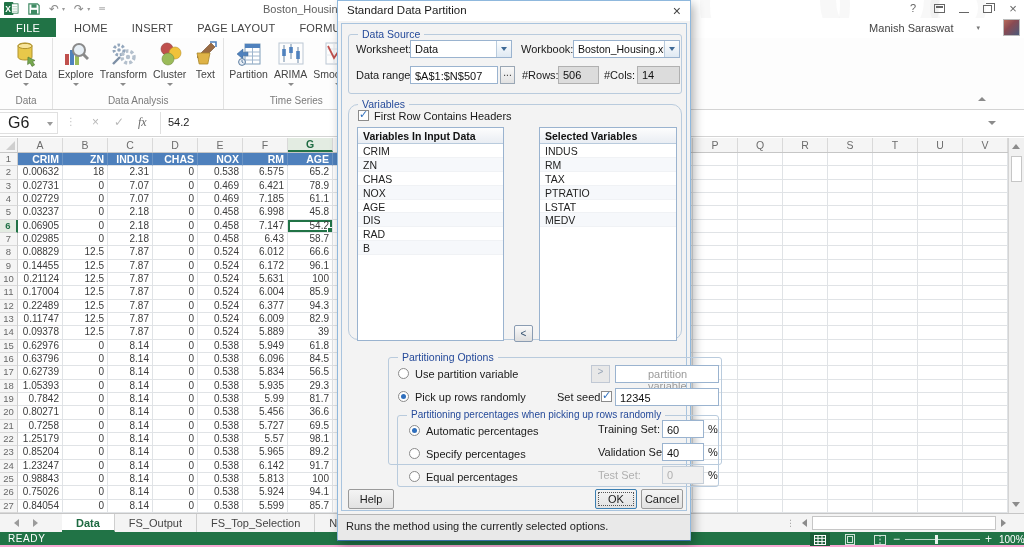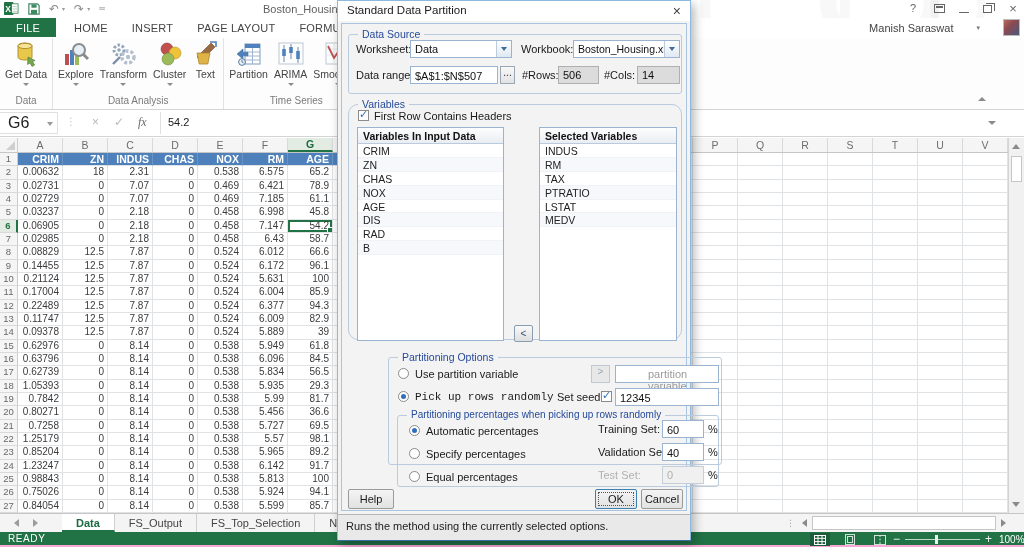--- a/index.html
+++ b/index.html
@@ -1142,21 +1142,21 @@
       </div>
     </div>
 
     <div class="grp" style="left:6px; top:333px; width:334px; height:108px;margin-left:40px;">
       <span class="grp-legend">Partitioning Options</span>
       <span class="radio" style="left:9px; top:10px;"></span>
       <span class="lbl" style="left:26px; top:10px;">Use partition variable</span>
       <span class="mini-btn" style="left:202px; top:7px; width:19px; color:#9aa7b8; background:#e8e8e8; border-color:#c0c8d4;">&gt;</span>
       <span class="tbox disabled" style="left:226px; top:7px; width:104px;">partition variable</span>
       <span class="radio on" style="left:9px; top:33px;"></span>
-      <span class="lbl" style="left:26px; top:33px;font-family:Liberation Mono, monospace;">Pick up rows randomly</span>
+      <span class="lbl" style="left:26px; top:33px;">Pick up rows randomly</span>
       <span class="lbl" style="left:168px; top:33px;">Set seed:</span>
       <span class="check on" style="left:212px; top:33px;"></span>
       <input class="tbox" style="left: 226px; top: 30px; width: 104px;" value="12345">
 
       <div class="grp" style="left:8px; top:57px; width:322px; height:72px;">
         <span class="grp-legend" style="font-size:10px; background:#f3f3f3;">Partitioning percentages when picking up rows randomly</span>
         <span class="radio on" style="left:11px; top:9px;"></span>
         <span class="lbl" style="left:28px; top:9px;">Automatic percentages</span>
         <span class="radio" style="left:11px; top:32px;"></span>
         <span class="lbl" style="left:28px; top:32px;">Specify percentages</span>

